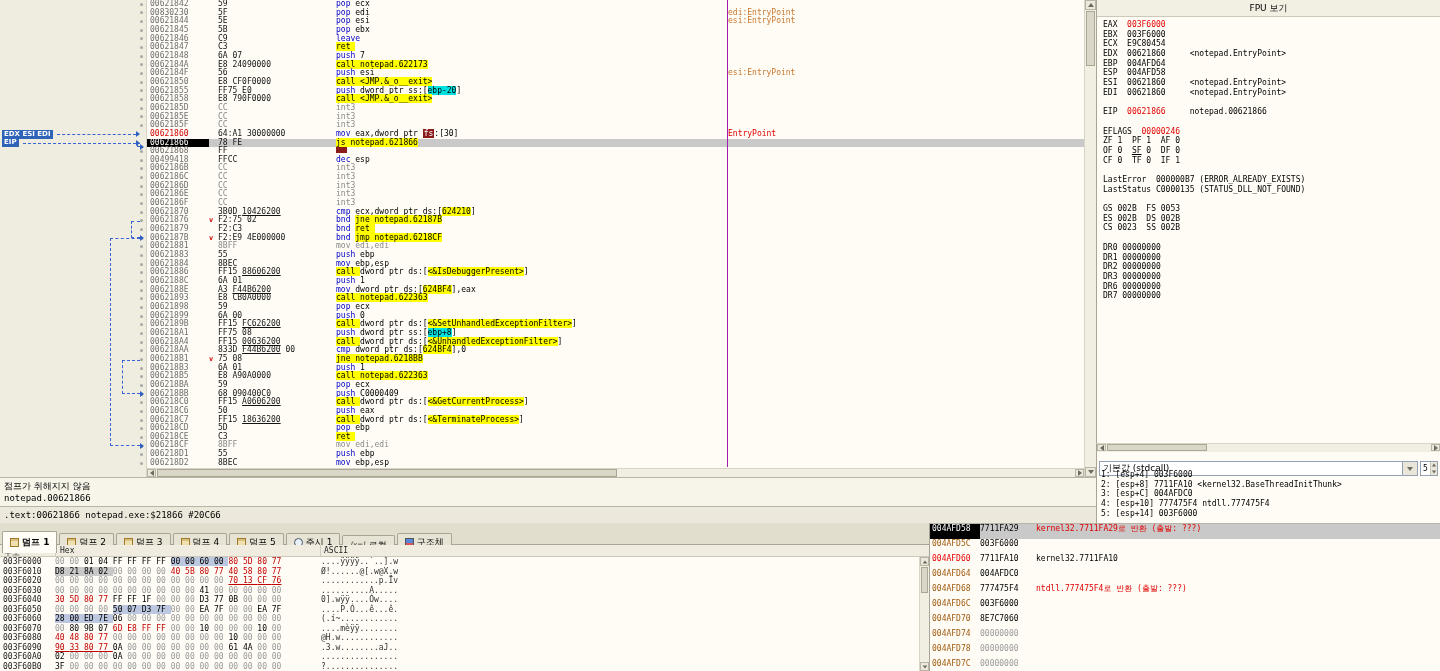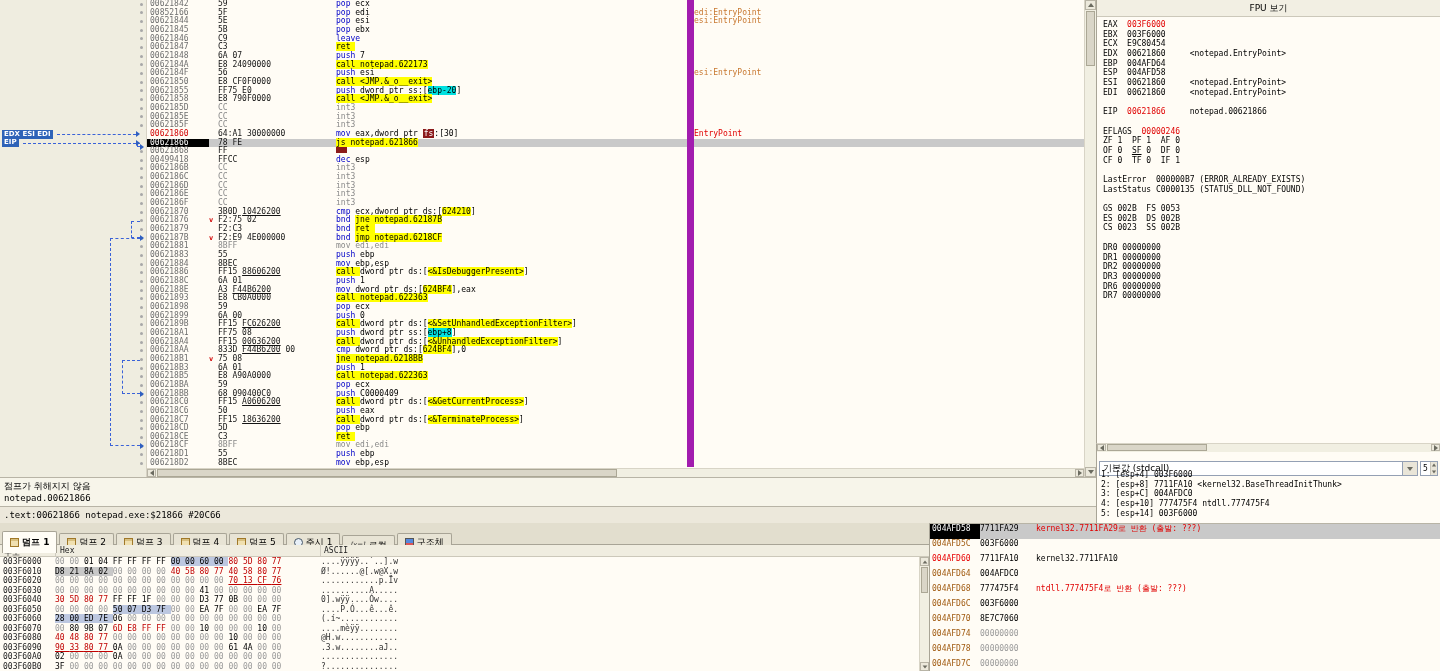--- a/index.html
+++ b/index.html
@@ -13,21 +13,21 @@
 #gutter{position:absolute;left:0;top:0;width:147px;height:468px;background:#EFEDE0;border-right:1px solid #D6D2C4}
 #drows{position:absolute;left:147px;top:0;width:937px;height:468px;overflow:hidden}
 .drow{display:flex;height:8.667px;line-height:8.5px;white-space:pre}
 .drow.sel{background:#C9C9C9}
 .daddr{flex:none;width:62px;padding-left:3px;color:#6E6E6E}
 .daddr.r{color:#D00000}
 .drow.sel .daddr{background:#000;color:#FFF}
 .dmk{flex:none;width:9px;color:#D00000;font-weight:bold;font-size:7px;line-height:8px}
 .dbytes{flex:none;width:118px;color:#141414}
 .dbytes.g{color:#8A8A8A}
-.dinstr{flex:none;width:358px;border-right:7px solid #a21caf}
+.dinstr{flex:none;width:392px;border-right:1px solid #a21caf}
 .dcomment{flex:1}
 .sm{color:#0000C8}
 .sg{color:#8A8A8A}
 .sy{background:#FFFF00;color:#000}
 .sc{background:#00E0E0;color:#000}
 .sseg{background:#8B1A1A;color:#FFF;padding:0 1px}
 .sblk{display:inline-block;width:11px;height:6px;background:#8B1A1A}
 .su{text-decoration:underline}
 .corange{color:#C87830}
 .credr{color:#E00000}
@@ -176,21 +176,21 @@
         <div class="garrow" style="left: 140px; top: 391.333px;"></div>
         <div class="glabel" style="left: 2px; top: 129.5px;">EDX ESI EDI</div>
         <div class="gline" style="left: 57px; top: 134.333px; width: 79px;"></div>
         <div class="garrow" style="left: 136px; top: 131.333px;"></div>
         <div class="glabel" style="left: 2px; top: 138.167px;">EIP</div>
         <div class="gline" style="left: 23px; top: 143px; width: 113px;"></div>
         <div class="garrow" style="left: 136px; top: 140px;"></div>
       </div>
     <div id="drows">
         <div class="drow"><span class="daddr">00621842</span><span class="dmk"></span><span class="dbytes"><span>59</span></span><span class="dinstr"><span class="sm">pop </span><span>ecx</span></span><span class="dcomment"></span></div>
-        <div class="drow"><span class="daddr">00852166</span><span class="dmk"></span><span class="dbytes"><span>5F</span></span><span class="dinstr"><span class="sm">pop </span><span>edi</span></span><span class="dcomment corange">edi:EntryPoint</span></div>
+        <div class="drow"><span class="daddr">00830230</span><span class="dmk"></span><span class="dbytes"><span>5F</span></span><span class="dinstr"><span class="sm">pop </span><span>edi</span></span><span class="dcomment corange">edi:EntryPoint</span></div>
         <div class="drow"><span class="daddr">00621844</span><span class="dmk"></span><span class="dbytes"><span>5E</span></span><span class="dinstr"><span class="sm">pop </span><span>esi</span></span><span class="dcomment corange">esi:EntryPoint</span></div>
         <div class="drow"><span class="daddr">00621845</span><span class="dmk"></span><span class="dbytes"><span>5B</span></span><span class="dinstr"><span class="sm">pop </span><span>ebx</span></span><span class="dcomment"></span></div>
         <div class="drow"><span class="daddr">00621846</span><span class="dmk"></span><span class="dbytes"><span>C9</span></span><span class="dinstr"><span class="sm">leave</span></span><span class="dcomment"></span></div>
         <div class="drow"><span class="daddr">00621847</span><span class="dmk"></span><span class="dbytes"><span>C3</span></span><span class="dinstr"><span class="sy">ret </span></span><span class="dcomment"></span></div>
         <div class="drow"><span class="daddr">00621848</span><span class="dmk"></span><span class="dbytes"><span>6A 07</span></span><span class="dinstr"><span class="sm">push </span><span>7</span></span><span class="dcomment"></span></div>
         <div class="drow"><span class="daddr">0062184A</span><span class="dmk"></span><span class="dbytes"><span>E8 24090000</span></span><span class="dinstr"><span class="sy">call </span><span class="sy">notepad.622173</span></span><span class="dcomment"></span></div>
         <div class="drow"><span class="daddr">0062184F</span><span class="dmk"></span><span class="dbytes"><span>56</span></span><span class="dinstr"><span class="sm">push </span><span>esi</span></span><span class="dcomment corange">esi:EntryPoint</span></div>
         <div class="drow"><span class="daddr">00621850</span><span class="dmk"></span><span class="dbytes"><span>E8 CF0F0000</span></span><span class="dinstr"><span class="sy">call </span><span class="sy">&lt;JMP.&amp;_o__exit&gt;</span></span><span class="dcomment"></span></div>
         <div class="drow"><span class="daddr">00621855</span><span class="dmk"></span><span class="dbytes"><span>FF75 E0</span></span><span class="dinstr"><span class="sm">push </span><span>dword ptr ss:[</span><span class="sc">ebp-20</span><span>]</span></span><span class="dcomment"></span></div>
         <div class="drow"><span class="daddr">00621858</span><span class="dmk"></span><span class="dbytes"><span>E8 790F0000</span></span><span class="dinstr"><span class="sy">call </span><span class="sy">&lt;JMP.&amp;_o__exit&gt;</span></span><span class="dcomment"></span></div>

